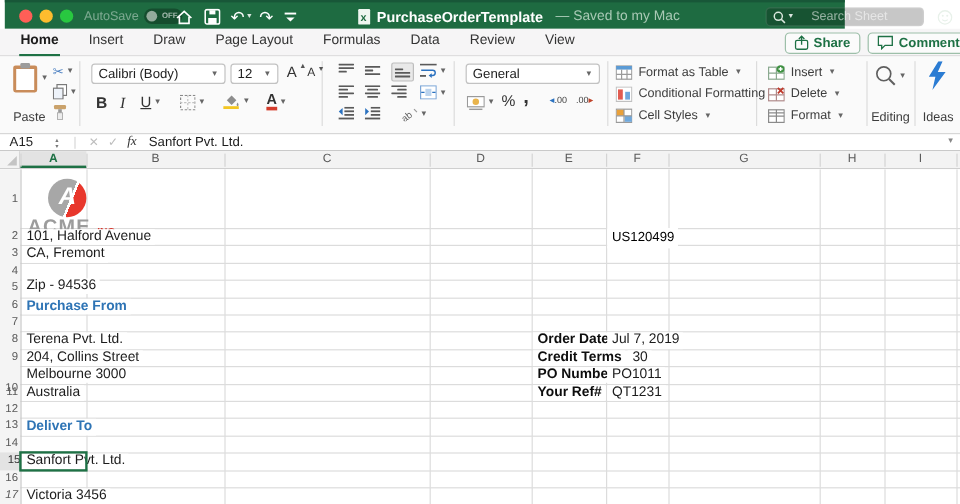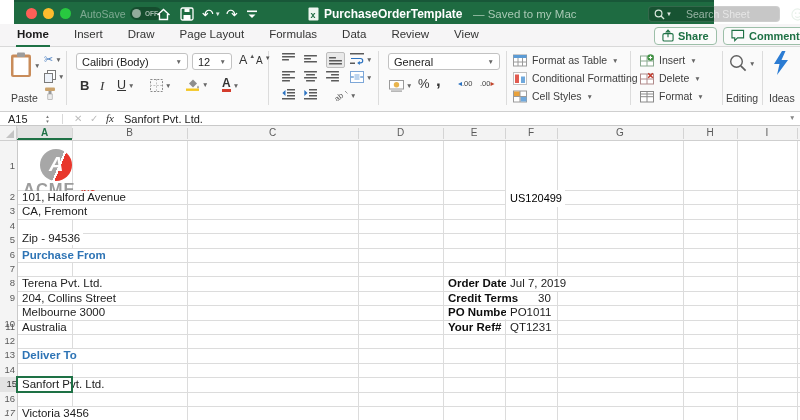--- a/index.html
+++ b/index.html
@@ -1,20 +1,20 @@
 <!DOCTYPE html>
 <html><head>
 <meta charset="utf-8">
 <style>
 *{margin:0;padding:0;box-sizing:border-box}
 html,body{width:800px;height:420px;overflow:hidden}
 body{font-family:"Liberation Sans",sans-serif;background:#fff}
 .app{position:relative;width:800px;height:420px;background:#fff;overflow:hidden}
 
-.titlebar{position:absolute;left:14px;top:0;width:700px;height:24px;background:#1e6b41;border-top:2px solid #185738}
+.titlebar{position:absolute;left:4px;top:0;width:700px;height:24px;background:#1e6b41;border-top:2px solid #185738}
 .tl{position:absolute;top:6px;width:11px;height:11px;border-radius:50%}
 .autosave-label{position:absolute;left:66px;top:6px;font-size:10.5px;color:rgba(255,255,255,.42)}
 .autosave-toggle{position:absolute;left:116px;top:5px;width:32px;height:13px;border-radius:7px;background:rgba(0,0,0,.28)}
 .autosave-toggle .knob{position:absolute;left:2px;top:2px;width:9px;height:9px;border-radius:50%;background:#93ab9c}
 .autosave-toggle .off{position:absolute;right:4px;top:3px;font-size:6.5px;font-weight:700;color:rgba(255,255,255,.6)}
 .tbtn{position:absolute;top:3px;height:18px;display:flex;align-items:center;color:#fff;cursor:default}
 .uglyph{font-size:14px;color:#fff;line-height:18px}
 .tchev{font-size:6px;color:rgba(255,255,255,.85);margin-left:1px}
 .doc-title{position:absolute;left:310px;top:5px;font-size:12px;font-weight:700;color:#fff;white-space:nowrap}
 .doc-status{position:absolute;left:459px;top:5.5px;font-size:11.5px;color:#a9c9b5;white-space:nowrap}
@@ -593,21 +593,21 @@
       <div class="cell" style="left: 18px; top: 50px; height: 13.2px; line-height: 13.2px;">101, Halford Avenue</div>
       <div class="cell big" style="left: 506px; top: 49px; height: 17px; line-height: 17px;">US120499</div>
       <div class="cell" style="left: 18px; top: 64.4px; height: 13.2px; line-height: 13.2px;">CA, Fremont</div>
       <div class="cell" style="left: 18px; top: 78.8px; height: 13.2px; line-height: 13.2px; margin-top: 12px;">Zip - 94536</div>
       <div class="cell h" style="left: 18px; top: 107.6px; height: 13.2px; line-height: 13.2px;">Purchase From</div>
       <div class="cell" style="left: 18px; top: 136.4px; height: 13.2px; line-height: 13.2px;">Terena Pvt. Ltd.</div>
       <div class="cell b" style="left: 444px; top: 136.4px; height: 13.2px; line-height: 13.2px;">Order Date:</div>
       <div class="cell" style="left: 506px; top: 136.4px; height: 13.2px; line-height: 13.2px;">Jul 7, 2019</div>
       <div class="cell" style="left: 18px; top: 150.8px; height: 13.2px; line-height: 13.2px;">204, Collins Street</div>
       <div class="cell b" style="left: 444px; top: 150.8px; height: 13.2px; line-height: 13.2px;">Credit Terms</div>
-      <div class="cell" style="left: 534px; top: 150.8px; height: 13.2px; line-height: 13.2px;">30</div>
+      <div class="cell" style="left: 523px; top: 150.8px; height: 13.2px; line-height: 13.2px;">30</div>
       <div class="cell" style="left: 18px; top: 165.2px; height: 13.2px; line-height: 13.2px;">Melbourne 3000</div>
       <div class="cell b" style="left: 444px; top: 165.2px; height: 13.2px; line-height: 13.2px;">PO Number</div>
       <div class="cell" style="left: 506px; top: 165.2px; height: 13.2px; line-height: 13.2px;">PO1011</div>
       <div class="cell" style="left: 18px; top: 179.6px; height: 13.2px; line-height: 13.2px;">Australia</div>
       <div class="cell b" style="left: 444px; top: 179.6px; height: 13.2px; line-height: 13.2px;">Your Ref#</div>
       <div class="cell" style="left: 506px; top: 179.6px; height: 13.2px; line-height: 13.2px;">QT1231</div>
       <div class="cell h" style="left: 18px; top: 208.4px; height: 13.2px; line-height: 13.2px;">Deliver To</div>
       <div class="cell" style="left: 18px; top: 237.2px; height: 13.2px; line-height: 13.2px;">Sanfort Pvt. Ltd.</div>
       <div class="cell" style="left: 18px; top: 266px; height: 13.2px; line-height: 13.2px;">Victoria 3456</div>
       <div class="selrect" style="left: 16px; top: 235.2px; width: 57px; height: 16.4px;"></div>

